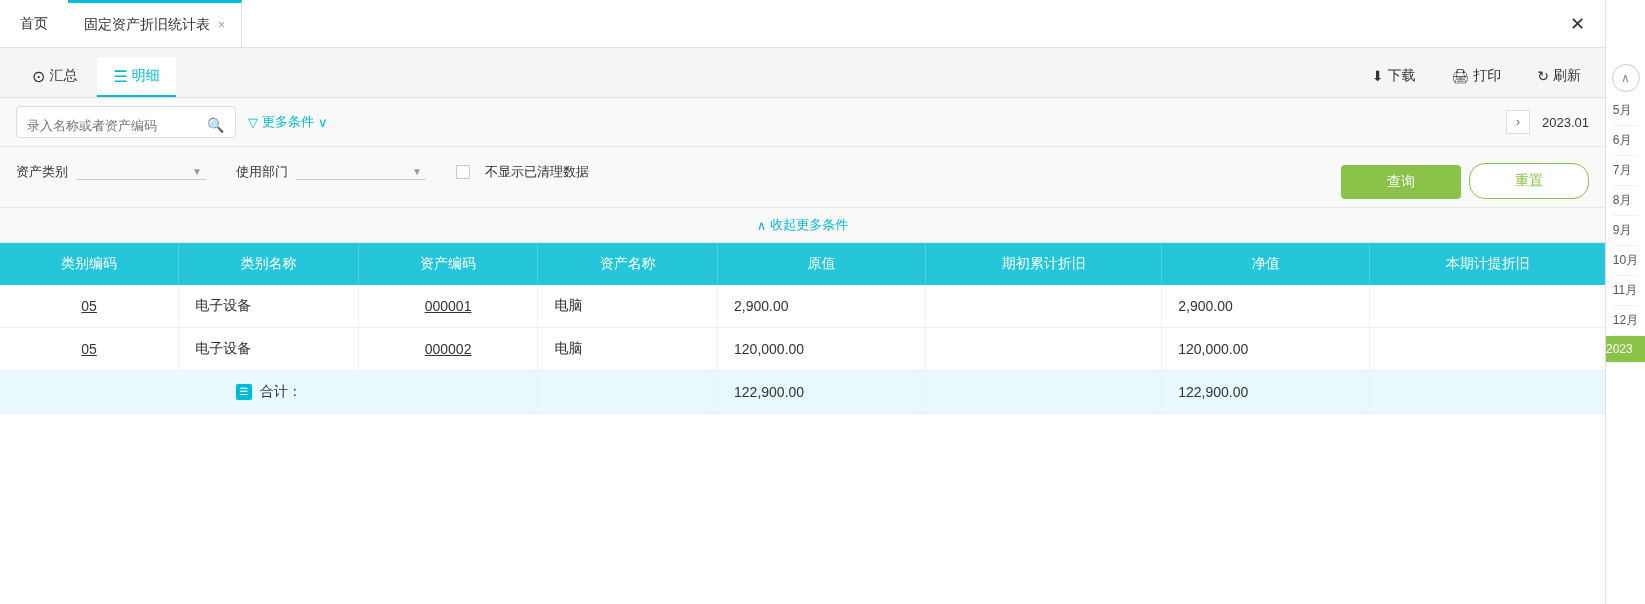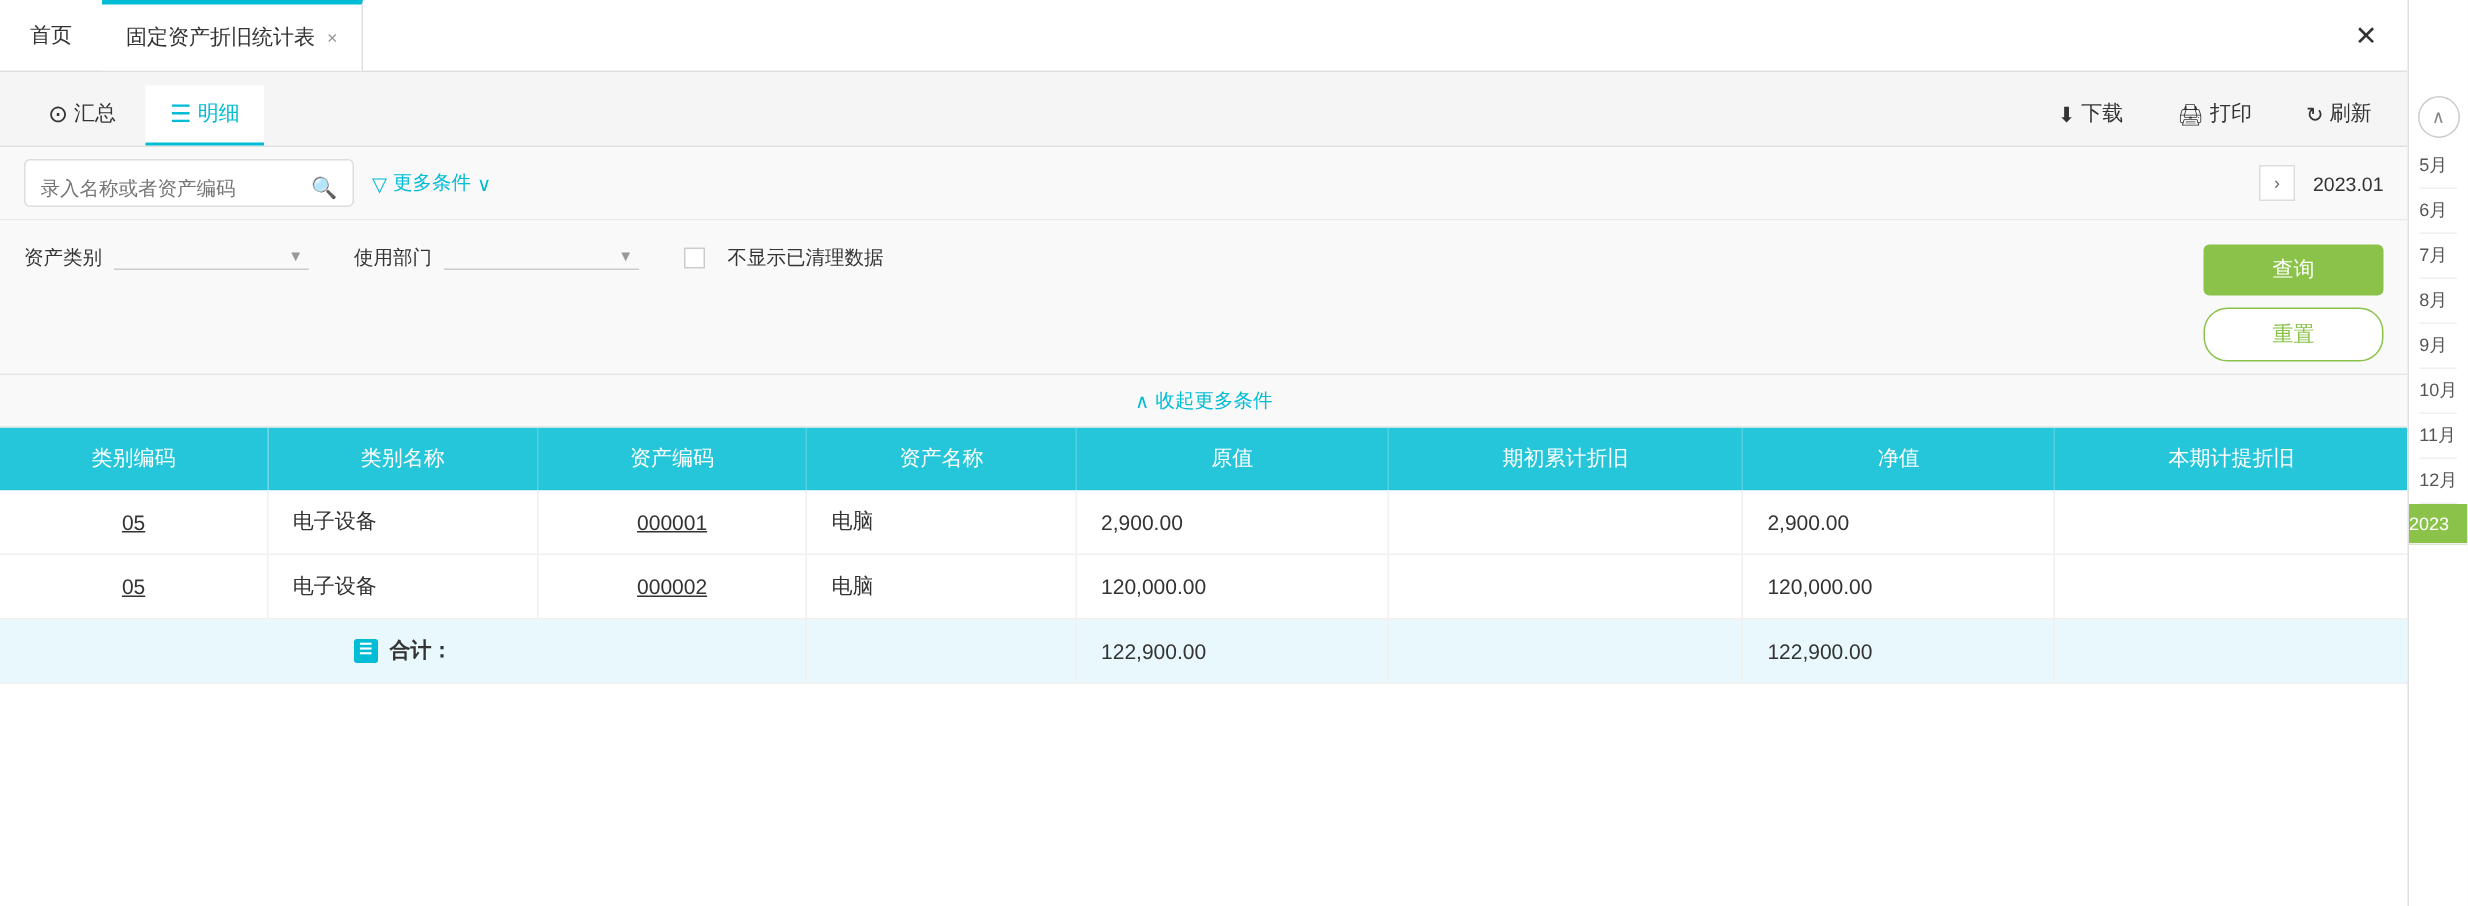--- a/index.html
+++ b/index.html
@@ -267,21 +267,21 @@
     .checkbox-box {
       width: 14px;
       height: 14px;
       border: 1px solid #ccc;
       background: #fff;
       flex-shrink: 0;
     }
 
     .filter-buttons {
       display: flex;
-      flex-direction: column;
+      flex-direction: row;
       gap: 8px;
       align-items: flex-end;
       justify-content: space-between;
     }
 
     .btn-query {
       background: #8bc34a;
       color: #fff;
       border: none;
       border-radius: 4px;
@@ -549,21 +549,21 @@
       <td class="td-center">05</td>
       <td>电子设备</td>
       <td class="td-center">000002</td>
       <td>电脑</td>
       <td class="td-number">120,000.00</td>
       <td class="td-number"></td>
       <td class="td-number">120,000.00</td>
       <td class="td-number"></td>
     </tr>
             <tr class="summary-row">
-    <td colspan="3" style="text-align:center;font-weight:bold;">
+    <td colspan="3" style="text-align:center;">
       <span class="summary-icon">☰</span>
       <span>合计：</span>
     </td>
     <td></td>
     <td class="td-number">122,900.00</td>
     <td class="td-number"></td>
     <td class="td-number">122,900.00</td>
     <td class="td-number"></td>
   </tr>
           </tbody>

